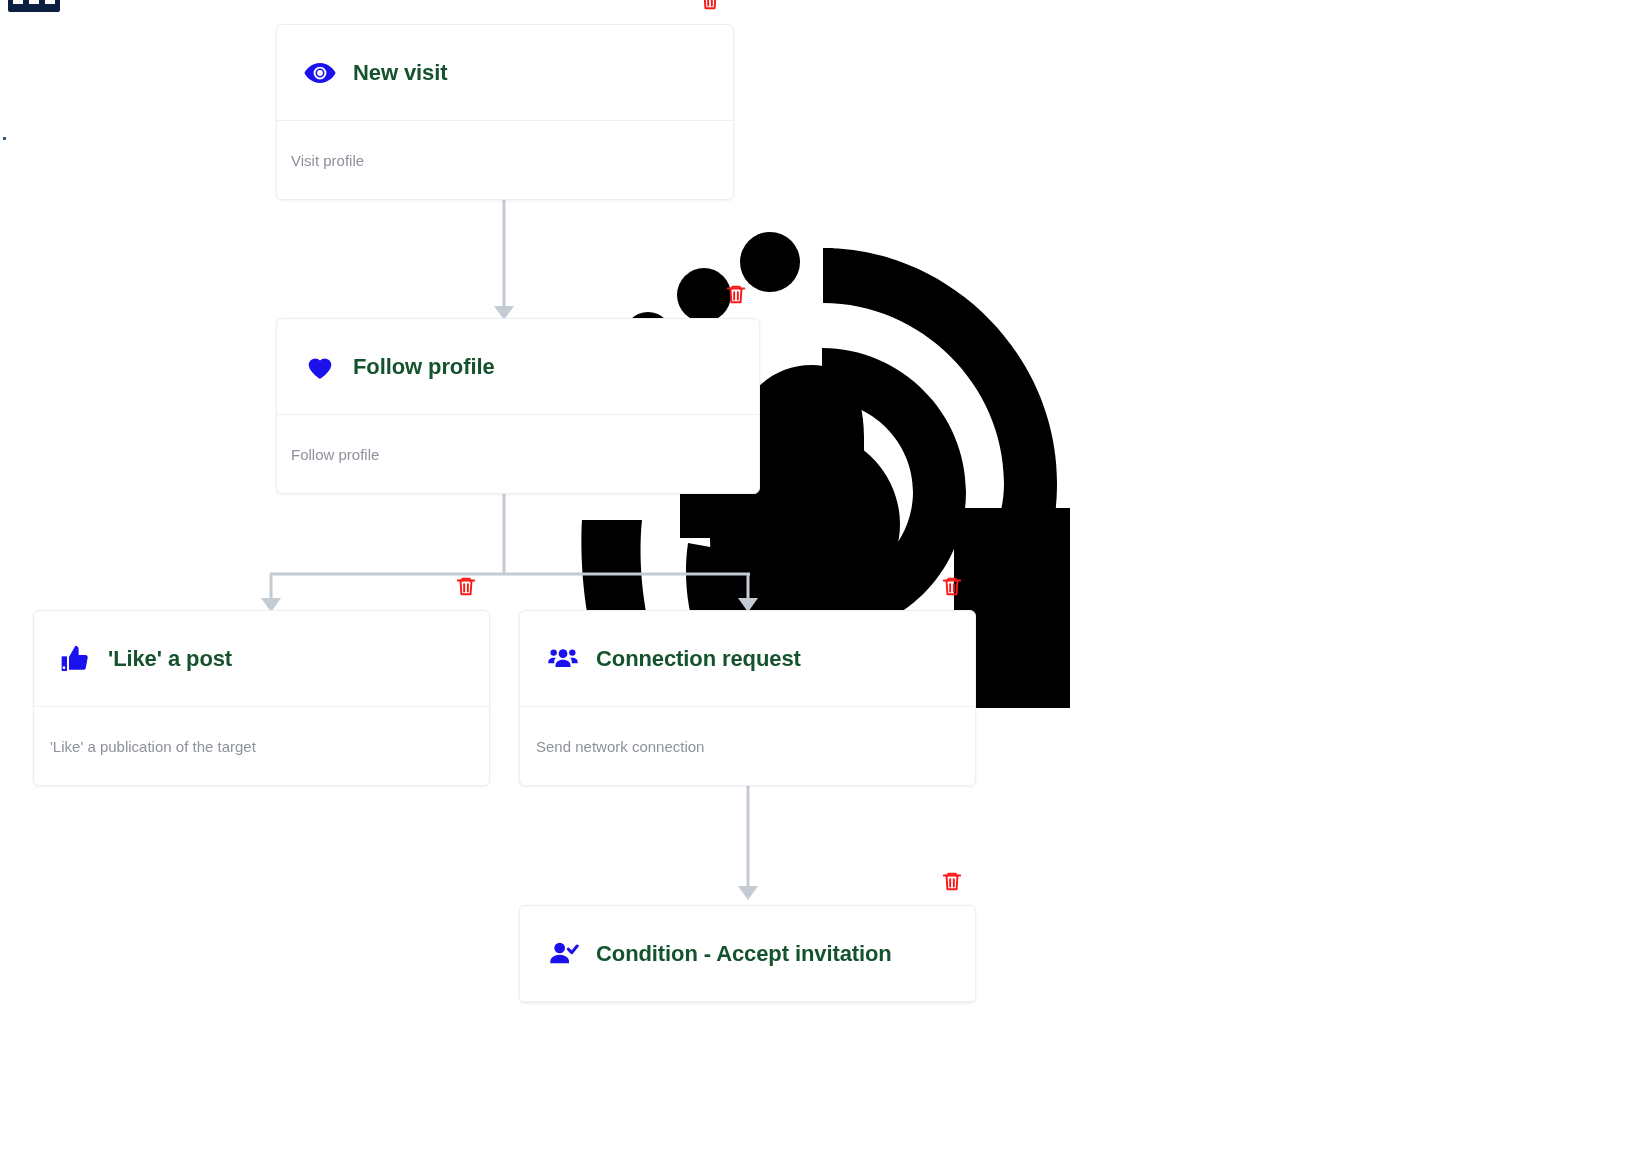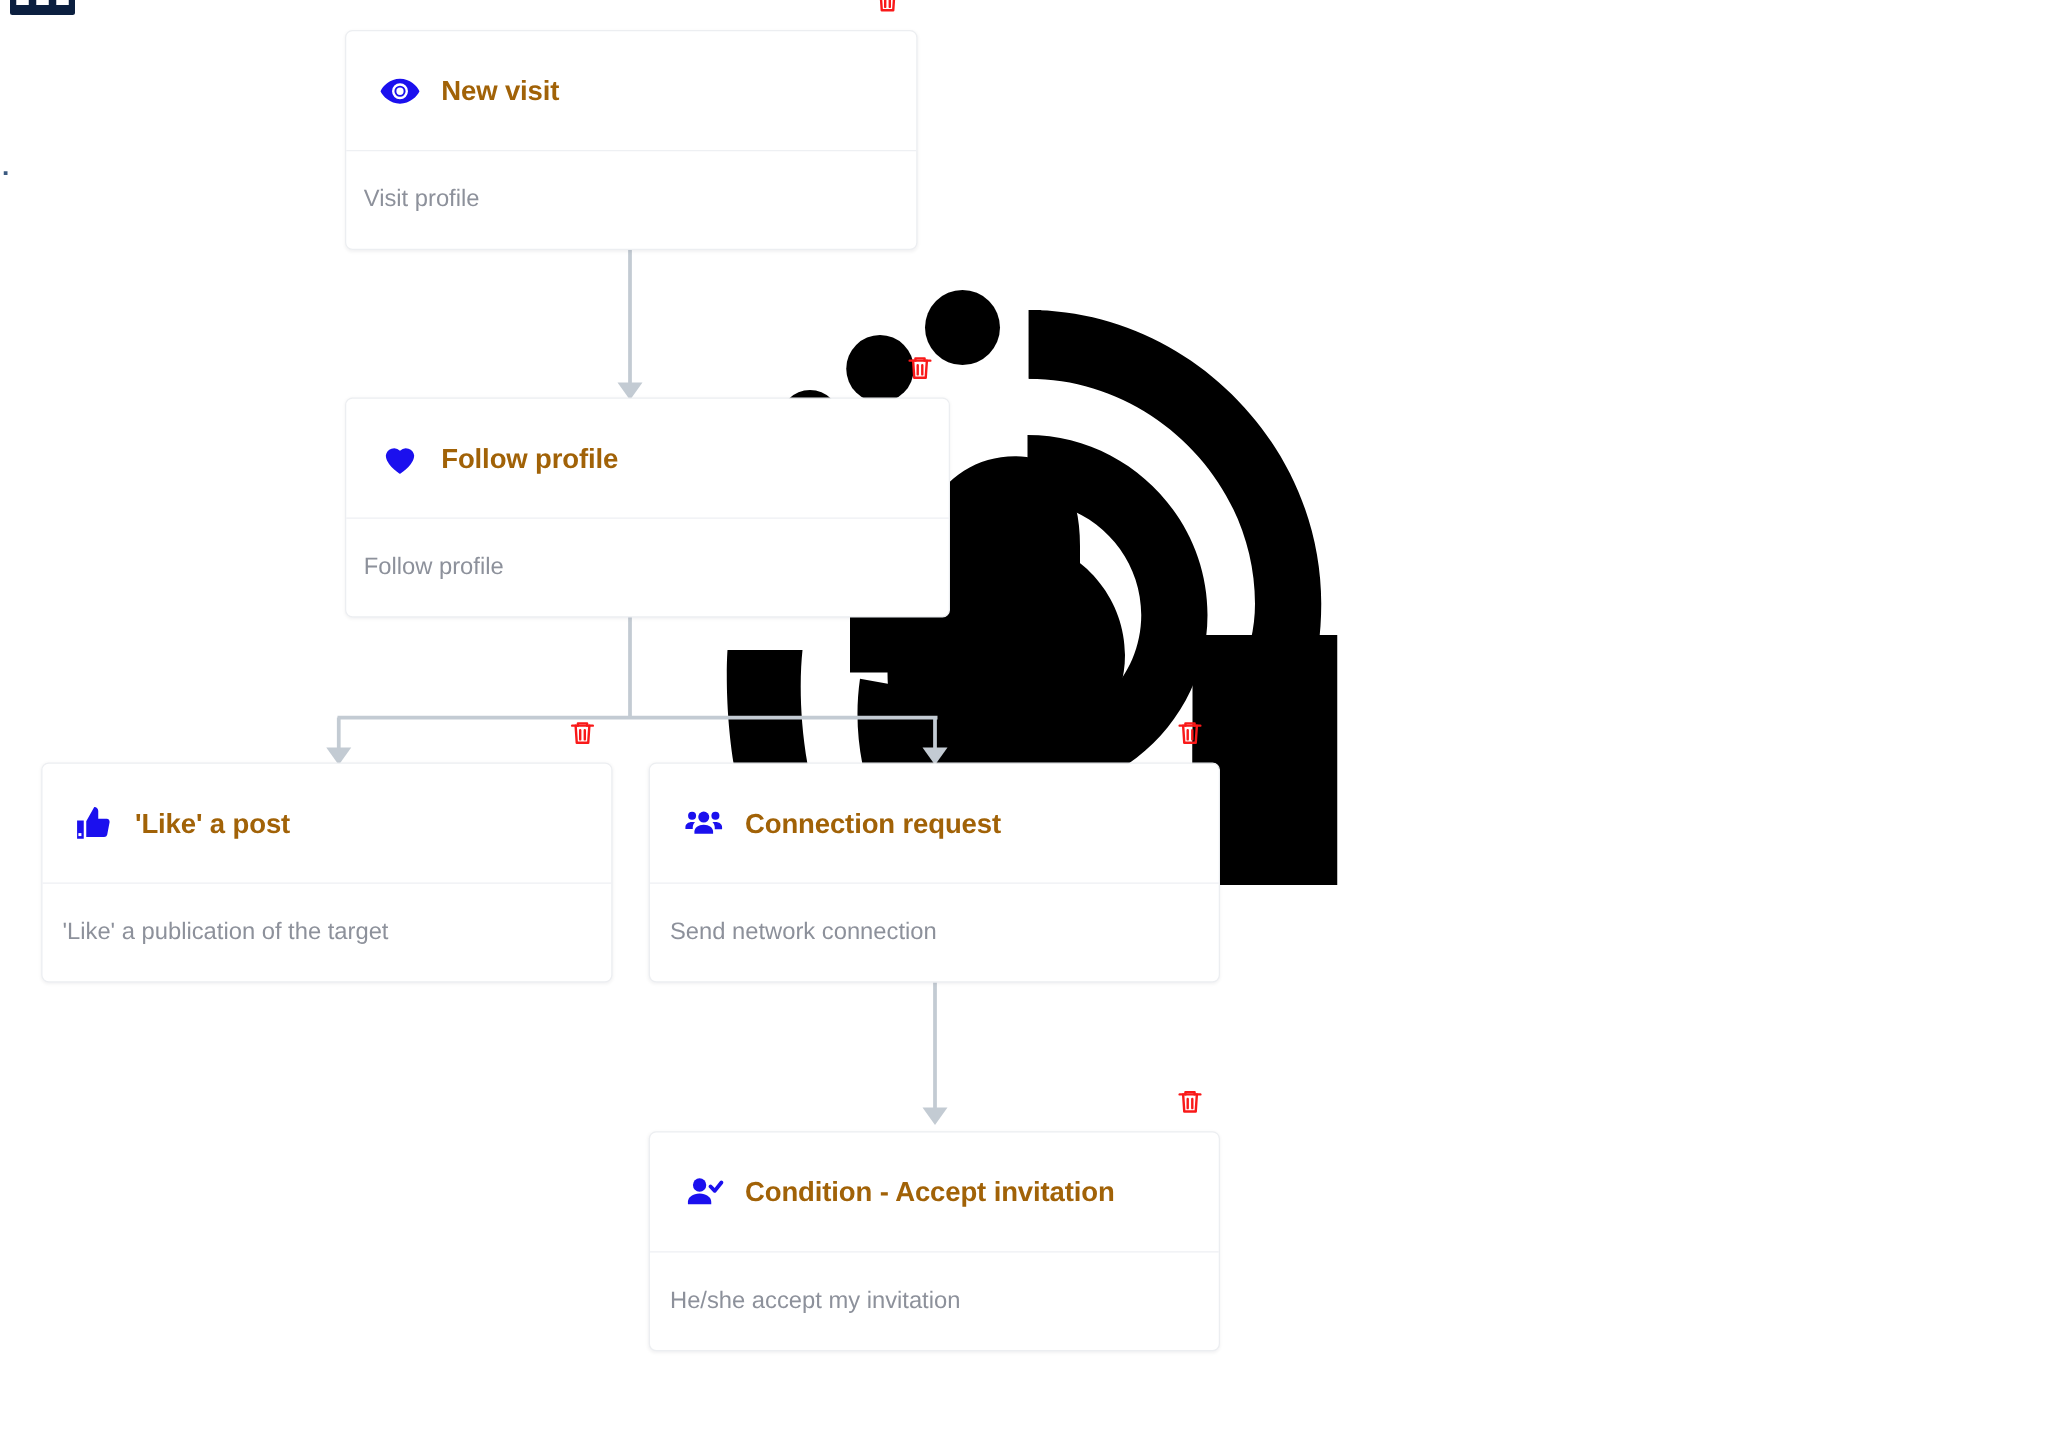--- a/index.html
+++ b/index.html
@@ -94,33 +94,33 @@
     display: flex;
     align-items: center;
     justify-content: center;
     flex: 0 0 auto;
     margin-right: 16px;
   }
   .node-icon svg { display: block; }
   .node-title {
     font-size: 22px;
     font-weight: 700;
-    color: #a16207;
+    color: #14532d;
     letter-spacing: -0.1px;
     white-space: nowrap;
   }
   .node-body {
     height: 78px;
     display: flex;
     align-items: center;
     padding: 0 18px 0 14px;
     box-sizing: border-box;
   }
   .node-desc {
-    font-size: 19px;
+    font-size: 15px;
     color: #8d919b;
     white-space: nowrap;
   }
   .delete-btn {
     position: absolute;
     top: -38px;
     right: 10px;
     width: 26px;
     height: 26px;
     display: flex;
@@ -315,18 +315,15 @@
       <span class="node-title">Condition - Accept invitation</span>
       <button class="delete-btn">
         <svg width="22" height="22" viewBox="0 0 24 24" fill="none" stroke="#f91919" stroke-width="2.1" stroke-linecap="round" stroke-linejoin="round">
           <path d="M3 6h18"></path>
           <path d="M8 6V4h8v2"></path>
           <path d="M6 6l1 15h10l1-15"></path>
           <path d="M10 10v8M14 10v8"></path>
         </svg>
       </button>
     </div>
-    <div class="node-body">
-      <span class="node-desc">He/she accept my invitation</span>
-    </div>
   </div>
 
 </div>
 
 </body></html>

